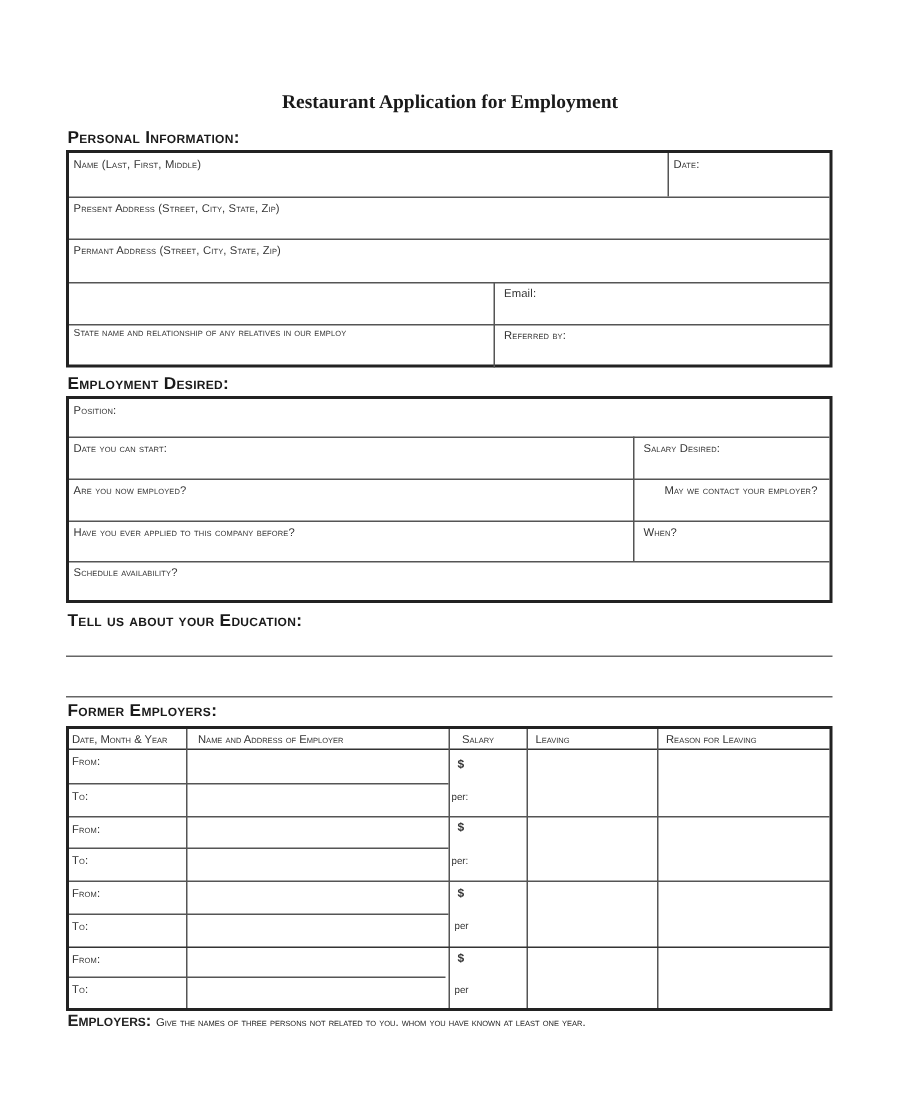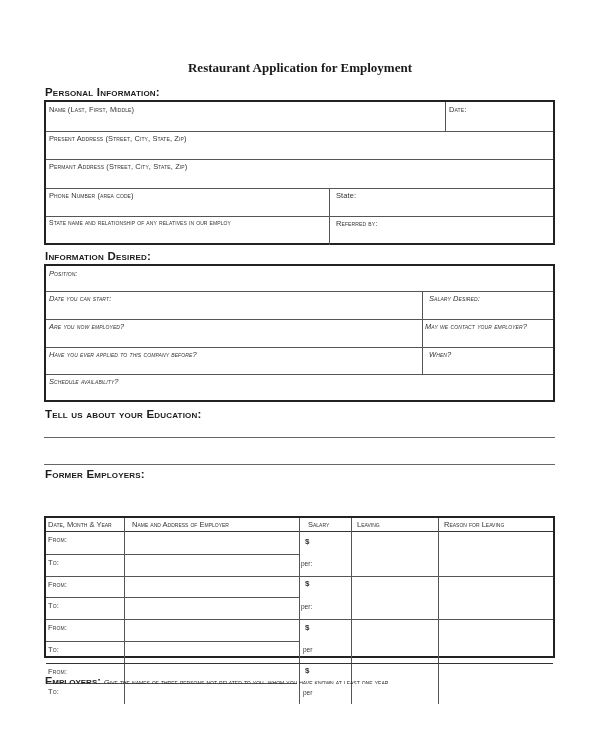--- a/index.html
+++ b/index.html
@@ -45,79 +45,76 @@
   </div>
 
   <div class="cell" style="left:0; top:29px; width:507px; height:28px;">
     <span class="lbl">Present Address (Street, City, State, Zip)</span>
   </div>
 
   <div class="cell" style="left:0; top:57px; width:507px; height:29px;">
     <span class="lbl">Permant Address (Street, City, State, Zip)</span>
   </div>
 
-  <div class="cell" style="left:0; top:86px; width:283px; height:28px;">
-    <span class="lbl">Phone Number (area code)</span>
-  </div>
 
   <div class="cell" style="left:284px; top:86px; width:223px; height:28px;">
-    <span class="lbl" style="left:6px; font-variant:normal;">State:</span>
+    <span class="lbl" style="left:6px; font-variant:normal;">Email:</span>
   </div>
 
   <div class="cell" style="left:0; top:114px; width:283px; height:29px;">
     <span class="lbl" style="font-size:6.8px;">State name and relationship of any relatives in our employ</span>
   </div>
 
   <div class="cell" style="left:284px; top:114px; width:223px; height:29px;">
     <span class="lbl" style="left:6px;">Referred by:</span>
   </div>
 </div>
 
-<div class="abs section" style="left:45px; top:250px;">Information Desired:</div>
+<div class="abs section" style="left:45px; top:250px;">Employment Desired:</div>
 
-<div class="abs box" style="left:44px; top:264px; width:511px; height:138px;font-style:italic;">
+<div class="abs box" style="left:44px; top:264px; width:511px; height:138px;">
   <div class="hline" style="left:0; right:0; top:25px;"></div>
   <div class="hline" style="left:0; right:0; top:53px;"></div>
   <div class="hline" style="left:0; right:0; top:81px;"></div>
   <div class="hline" style="left:0; right:0; top:108px;"></div>
   <div class="vline" style="left:376px; top:25px; height:83px;"></div>
 
   <div class="cell" style="left:0; top:0; width:507px; height:25px;">
     <span class="lbl">Position:</span>
   </div>
   <div class="cell" style="left:0; top:25px; width:376px; height:28px;">
     <span class="lbl">Date you can start:</span>
   </div>
   <div class="cell" style="left:377px; top:25px; width:130px; height:28px;">
     <span class="lbl" style="left:6px;">Salary Desired:</span>
   </div>
   <div class="cell" style="left:0; top:53px; width:376px; height:28px;">
     <span class="lbl">Are you now employed?</span>
   </div>
   <div class="cell" style="left:377px; top:53px; width:130px; height:28px;">
-    <span class="lbl" style="left:2px;">May we contact your employer?</span>
+    <span class="lbl" style="left:20px;">May we contact your employer?</span>
   </div>
   <div class="cell" style="left:0; top:81px; width:376px; height:27px;">
     <span class="lbl">Have you ever applied to this company before?</span>
   </div>
   <div class="cell" style="left:377px; top:81px; width:130px; height:27px;">
     <span class="lbl" style="left:6px;">When?</span>
   </div>
   <div class="cell" style="left:0; top:108px; width:507px; height:26px;">
     <span class="lbl">Schedule availability?</span>
   </div>
 </div>
 
 <div class="abs section" style="left:45px; top:408px;">Tell us about your Education:</div>
 <div class="writeline" style="left:44px; width:511px; top:437px;"></div>
 <div class="writeline" style="left:44px; width:511px; top:464px;"></div>
 
 <div class="abs section" style="left:45px; top:468px;">Former Employers:</div>
 
-<div class="abs box" style="left:44px; top:484px; width:511px; height:142px;margin-top:32px;">
+<div class="abs box" style="left:44px; top:484px; width:511px; height:190px;">
 
   <div class="hline" style="left:0; right:0; top:13px; background:#333;"></div>
 
   <div class="vline" style="left:78px; top:0; height:186px;"></div>
   <div class="vline" style="left:253px; top:0; height:186px;"></div>
   <div class="vline" style="left:305px; top:0; height:186px;"></div>
   <div class="vline" style="left:392px; top:0; height:186px;"></div>
 
   <span class="th" style="left:2px;">Date, Month &amp; Year</span>
   <span class="th" style="left:86px;">Name and Address of Employer</span>

